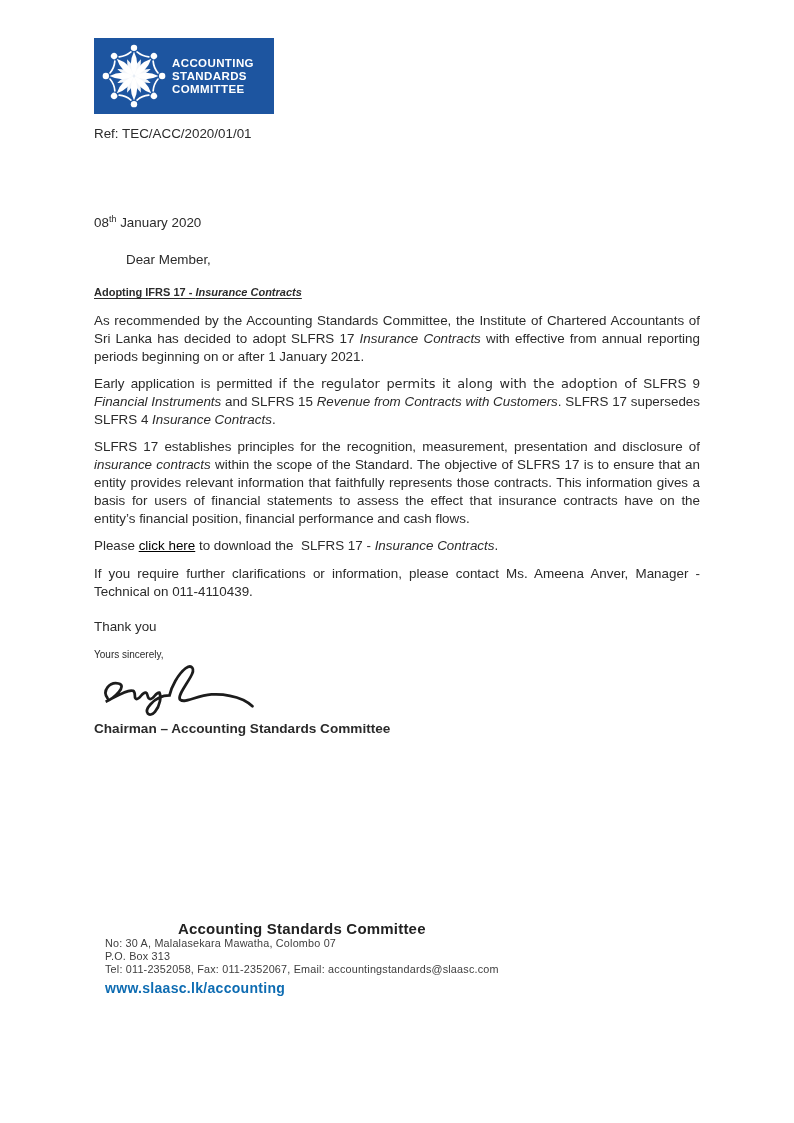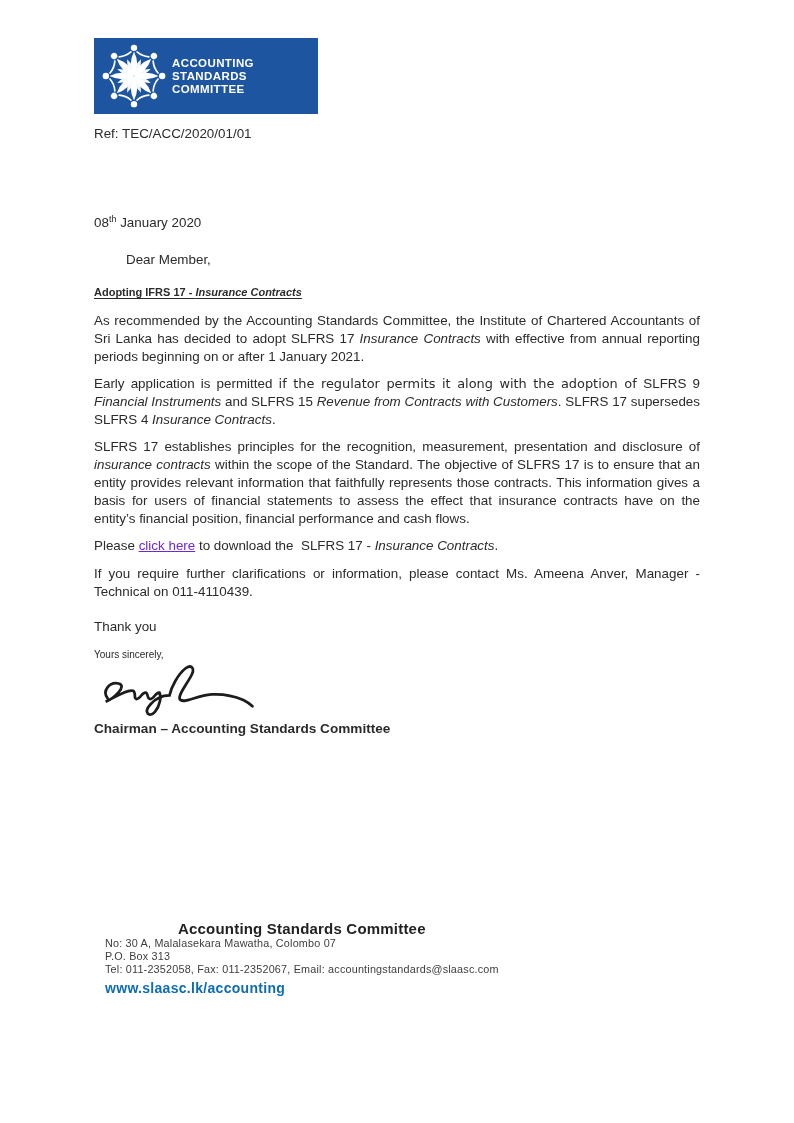--- a/index.html
+++ b/index.html
@@ -11,21 +11,21 @@
     background:#ffffff;
     font-family:"Liberation Sans", sans-serif;
     color:#2b2b2b;
     overflow:hidden;
   }
   .content { position:absolute; left:94px; top:0; width:606px; }
 
   
   .logo {
     margin-top:38px;
-    width:224px; height:76px;
+    width:180px; height:76px;
     background:#1d55a0;
     display:flex; align-items:center;
     padding-left:6px;
   }
   .logo-icon { width:68px; height:68px; flex:0 0 auto; }
   .logo-text {
     color:#ffffff;
     font-weight:bold;
     font-size:11.5px;
     line-height:13px;
@@ -59,21 +59,21 @@
   .mt10 { margin-top:10px; }
 
   .alt-font {
     font-family:"DejaVu Sans", sans-serif;
     font-size:12.9px;
   }
 
   .oneline { text-align:left; }
   .pre { white-space:pre-wrap; }
 
-  a.doclink { color:#6d28d9; text-decoration:underline; cursor:pointer; }
+  a.doclink { color:#000000; text-decoration:underline; cursor:pointer; }
 
   .thanks  { margin-top:18px; font-size:13.4px; }
   .closing { margin-top:15px; font-size:10px; }
 
   .signature { display:block; margin-top:-2px; margin-left:2px; width:178px; height:62px; }
 
   .signer-name  { margin-top:6px;  font-size:13.4px; }
   .signer-title { margin-top:1px; font-size:13.6px; font-weight:bold; }
 
   

